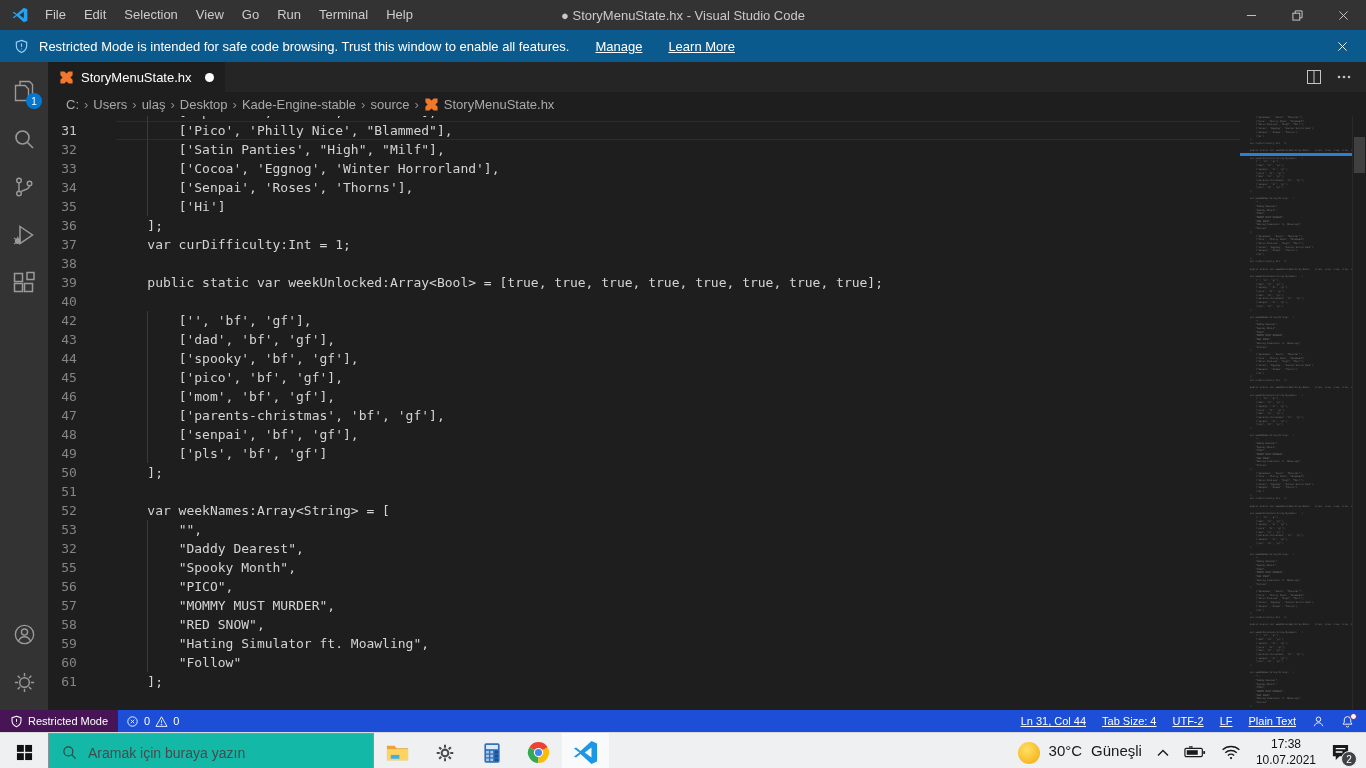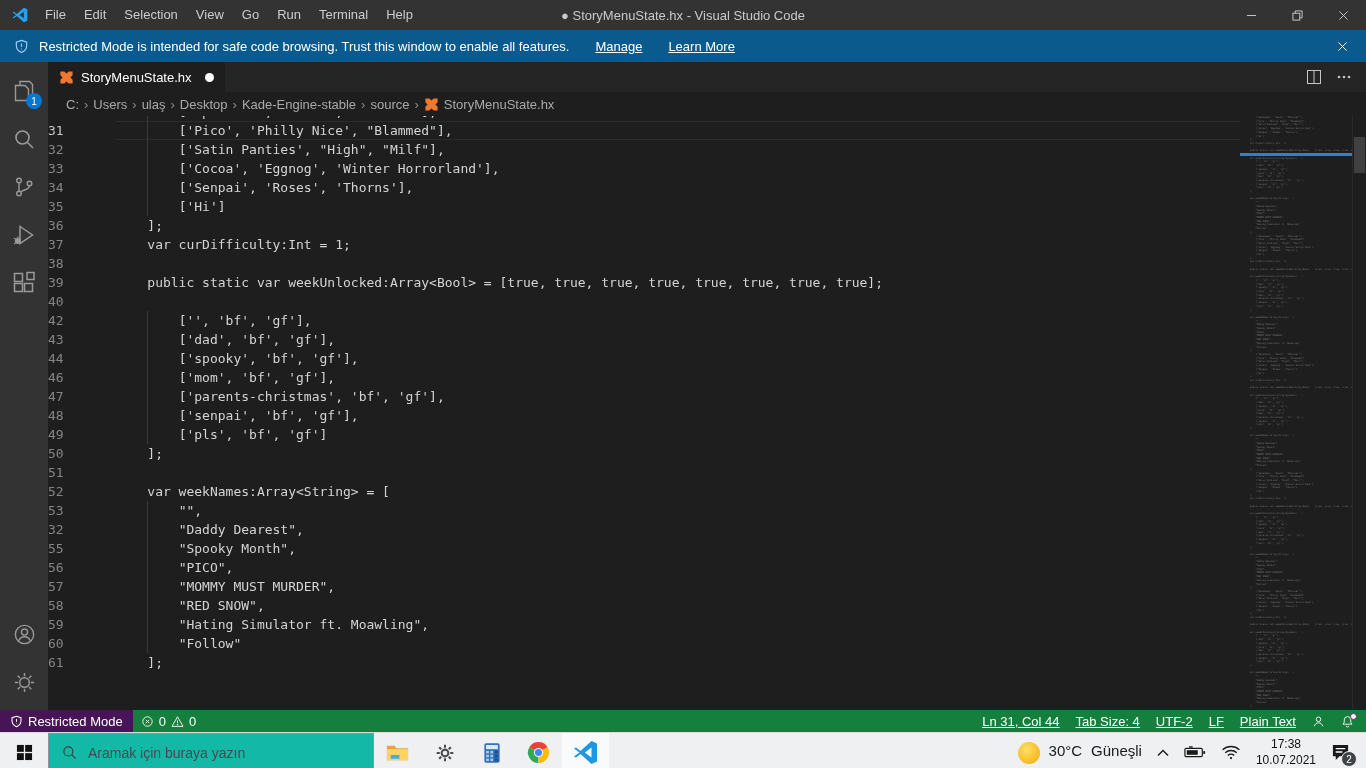--- a/index.html
+++ b/index.html
@@ -38,37 +38,37 @@
   .dirty-dot { width:9px; height:9px; border-radius:50%; background:#ffffff; margin-left:6px; }
   .editor-actions { margin-left:auto; display:flex; align-items:center; gap:14px; color:#c5c5c5; padding-right:14px; }
 
   .breadcrumbs { height:24px; display:flex; align-items:center; font-size:13px; color:#a9a9a9; padding-left:15px; }
   .crumb { padding:0 3px; display:flex; align-items:center; gap:5px; }
   .crumb-sep { color:#8a8a8a; font-size:13px; padding:0 2px; }
 
   .editor { flex:1; position:relative; overflow:hidden; }
   .code-scroll { position:absolute; top:-14px; left:0; right:126px; }
   .row { display:flex; height:19px; }
-  .ln { width:68px; padding-right:26px; text-align:left; color:#858585; flex:none;
+  .ln { width:68px; padding-right:26px; text-align:center; color:#858585; flex:none;
         font:13px/19px "DejaVu Sans Mono", monospace; }
   .code { flex:1; font:13px/19px "DejaVu Sans Mono", monospace; color:#d4d4d4;
           white-space:pre; tab-size:4; position:relative; }
   .row.current .ln { color:#c6c6c6; }
   .row.current .code { box-shadow: inset 0 1px 0 #2c2c2c, inset 0 -1px 0 #2c2c2c; }
   .code.g1::before { content:""; position:absolute; left:31px; top:0; bottom:0; width:1px; background:#3a3a3a; }
 
   .minimap { position:absolute; top:0; right:14px; width:112px; bottom:0; overflow:hidden; }
   .minimap pre { font:2.4px/3.7px "DejaVu Sans Mono", monospace; color:rgba(210,210,210,.45);
                  tab-size:4; white-space:pre; padding-left:4px; }
   .mm-marker { position:absolute; left:0; right:0; top:37px; height:3px; background:#2d7fd4; }
   .vscrollbar { position:absolute; top:0; right:0; width:14px; bottom:0; border-left:1px solid #2a2a2a; }
   .vthumb { position:absolute; top:21px; left:1px; right:1px; height:36px; background:rgba(121,121,121,.38); }
 
   
-  .statusbar { height:22px; background:#15803d; display:flex; align-items:center; color:#ffffff; font-size:13px; }
+  .statusbar { height:22px; background:#1d4ed8; display:flex; align-items:center; color:#ffffff; font-size:11px; }
   .sb-item { display:flex; align-items:center; gap:5px; padding:0 8px; height:22px; white-space:nowrap; }
   .sb-prominent { background:#471456; padding:0 10px; }
   .sb-left { display:flex; height:22px; }
   .sb-right { margin-left:auto; display:flex; height:22px; padding-right:4px;text-decoration:underline; }
   .bell-wrap { position:relative; }
   .bell-dot { position:absolute; top:-2px; right:-3px; width:7px; height:7px; border-radius:50%;
               background:#ffffff; border:1px solid #6c2180; }
 
   
   .taskbar { height:40px; background:#eef0f1; border-top:1px solid #d9dadb; display:flex; align-items:stretch; }
@@ -320,20 +320,24 @@
           </div>
           <div class="row">
             <div class="ln">43</div>
             <div class="code g1">		['dad', 'bf', 'gf'],</div>
           </div>
           <div class="row">
             <div class="ln">44</div>
             <div class="code g1">		['spooky', 'bf', 'gf'],</div>
           </div>
           <div class="row">
+            <div class="ln">45</div>
+            <div class="code g1">		['pico', 'bf', 'gf'],</div>
+          </div>
+          <div class="row">
             <div class="ln">46</div>
             <div class="code g1">		['mom', 'bf', 'gf'],</div>
           </div>
           <div class="row">
             <div class="ln">47</div>
             <div class="code g1">		['parents-christmas', 'bf', 'gf'],</div>
           </div>
           <div class="row">
             <div class="ln">48</div>
             <div class="code g1">		['senpai', 'bf', 'gf'],</div>

